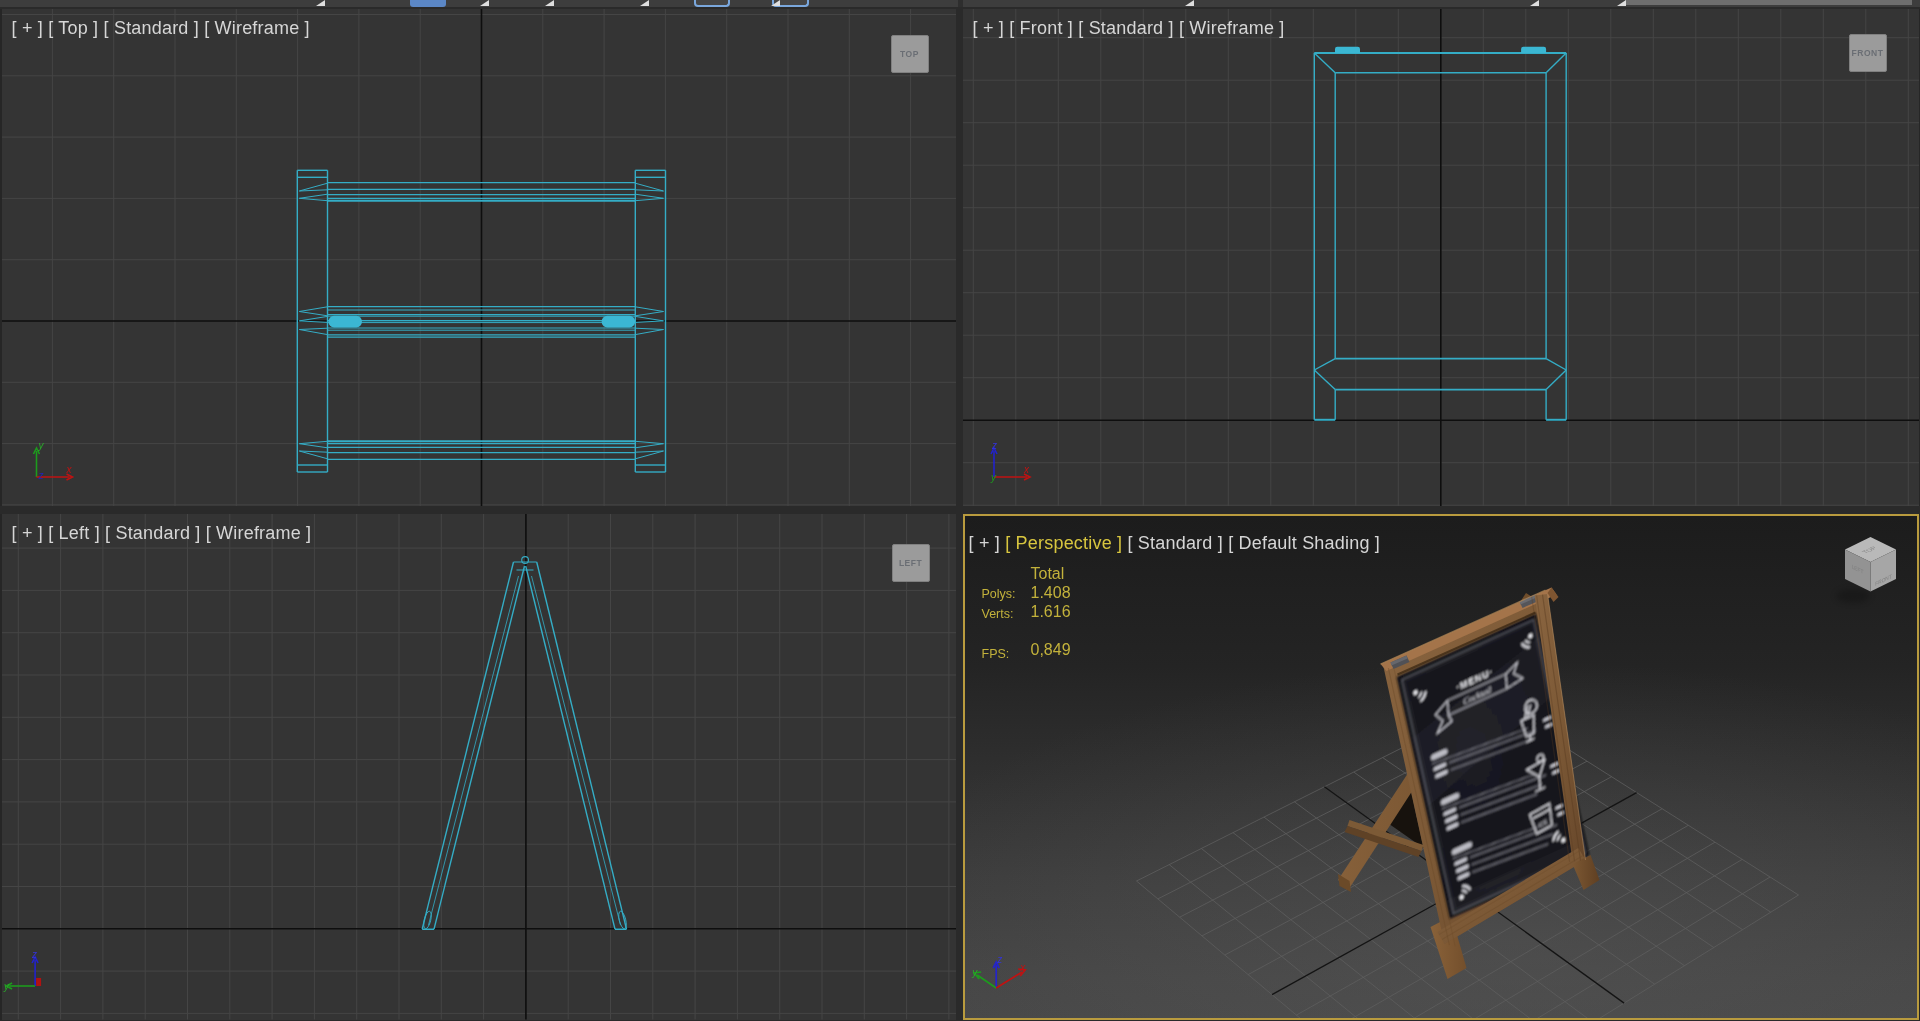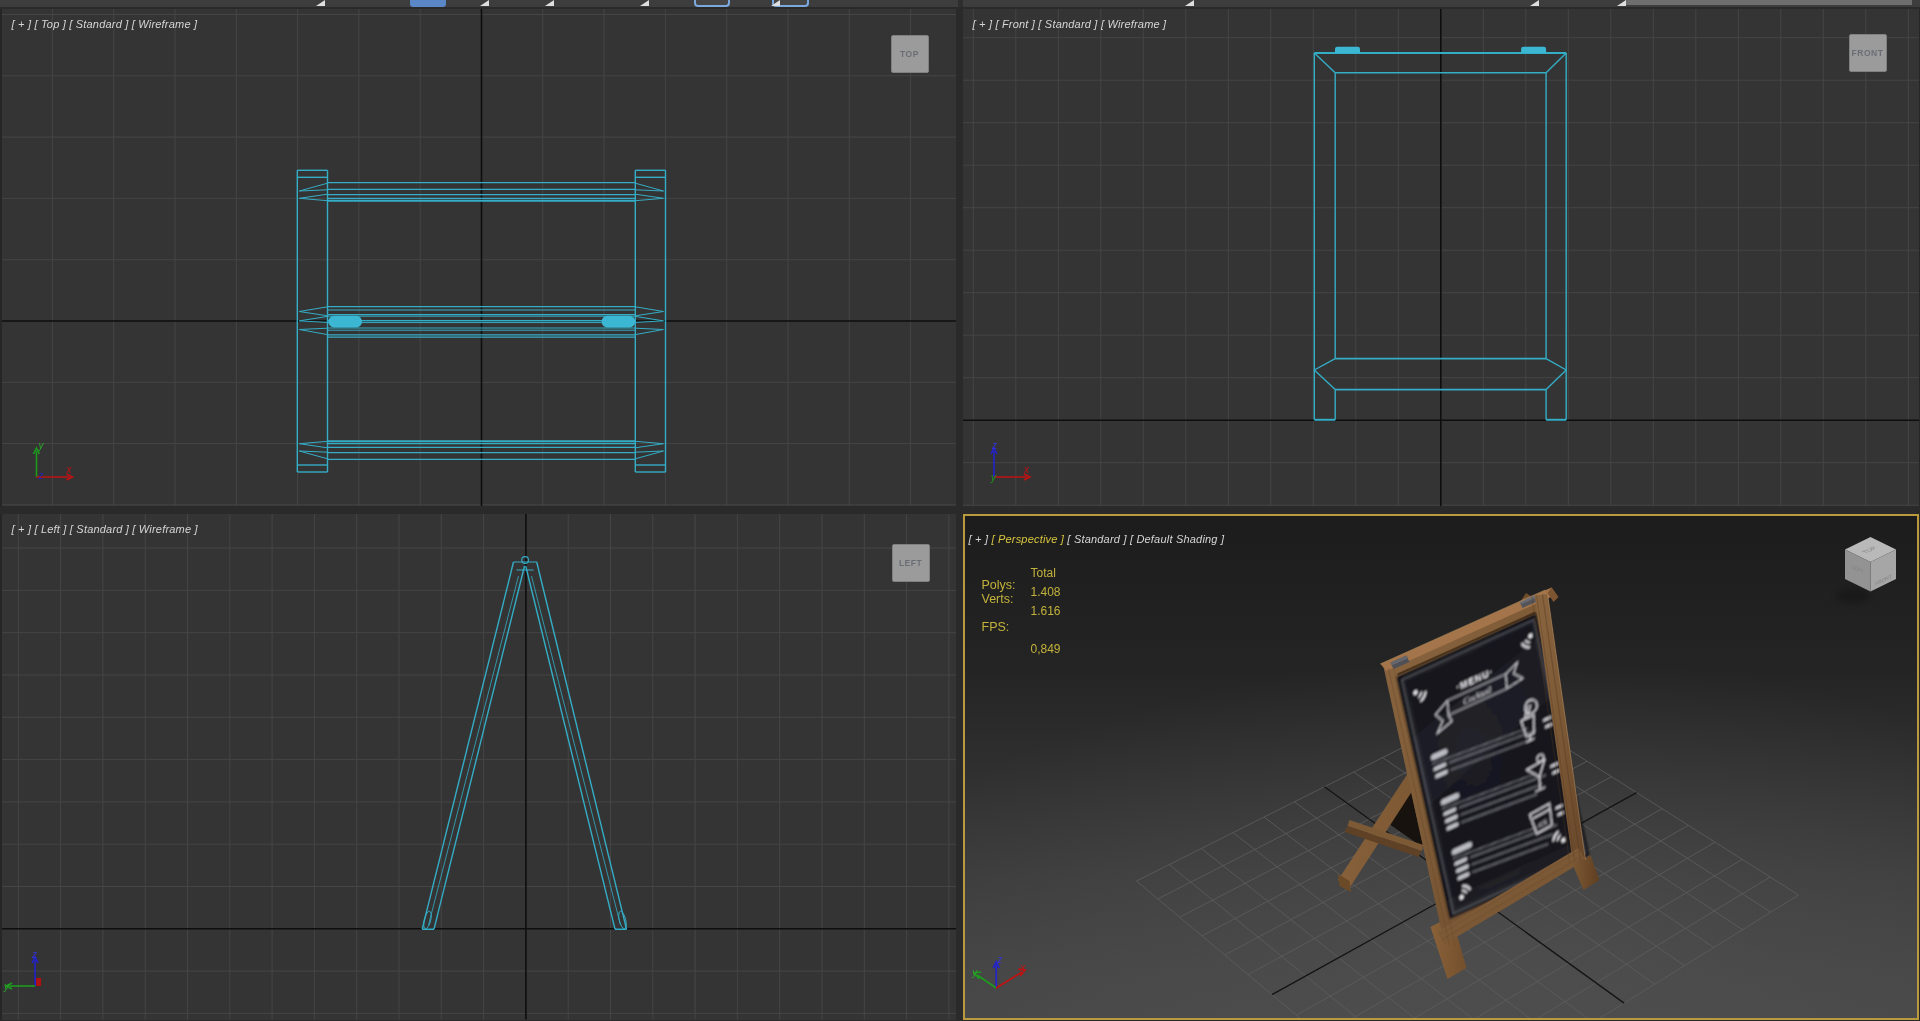--- a/index.html
+++ b/index.html
@@ -1,18 +1,18 @@
 <!DOCTYPE html>
 <html><head><meta charset="utf-8"><style>
 * { margin:0; padding:0; box-sizing:border-box; }
 body { width:1920px; height:1021px; background:#262626; overflow:hidden;
   font-family:"Liberation Sans", sans-serif; position:relative; -webkit-font-smoothing:antialiased; }
 .vp { position:absolute; overflow:hidden; }
-.vplabel { position:absolute; left:10px; top:9px; font-size:11px; color:#d6d6d6;
-  letter-spacing:0.2px; white-space:pre;font-style:italic; }
+.vplabel { position:absolute; left:10px; top:9px; font-size:18px; color:#d6d6d6;
+  letter-spacing:0.2px; white-space:pre; }
 .cube2d { position:absolute; width:38px; height:38px; background:#9b9b9b;
   border:1px solid #808080; border-radius:2px; color:#6a6e74; font-size:8.5px; font-weight:bold;
   display:flex; align-items:center; justify-content:center; letter-spacing:0.5px; }
 svg { position:absolute; left:0; top:0; }
 </style></head>
 <body>
 
 <div style="position:absolute;left:0;top:0;width:1920px;height:6.5px;background:#3d3d3d">
   <div style="position:absolute;left:410px;top:0;width:36px;height:6.5px;background:#5b87c6;border-radius:0 0 3px 3px"></div>
   <div style="position:absolute;left:694px;top:0;width:36px;height:6.5px;border:2.5px solid #7aa7dc;border-top:none;border-radius:0 0 4px 4px;background:#454545"></div>
@@ -450,26 +450,26 @@
 <ellipse cx="888" cy="80" rx="17" ry="7" fill="#000" opacity="0.22" filter="url(#soft2)"></ellipse>
 <polygon points="905.5,21 931,33.5 905.5,46 880,33.5" fill="#b9b9b9"></polygon>
 <polygon points="905.5,46 931,33.5 931,63 905.5,75.5" fill="#a6a6a6"></polygon>
 <polygon points="880,33.5 905.5,46 905.5,75.5 880,63" fill="#939393"></polygon>
 <text fill="#858585" font-size="6.5" text-anchor="middle" transform="matrix(0.9,-0.44,0.9,0.44,905.5,34.5)" x="0" y="1">TOP</text>
 <text fill="#7e7e7e" font-size="5.5" text-anchor="middle" transform="matrix(0.86,0.42,0,1,892.5,53)" x="0" y="2">LEFT</text>
 <text fill="#7e7e7e" font-size="5.5" text-anchor="middle" transform="matrix(0.86,-0.42,0,1,918.5,64)" x="0" y="2">FRONT</text>
 </g>
 </svg>
 <div class="vplabel" style="left:4px;top:17px">[ + ] <span style="color:#d8c63f">[ Perspective ]</span> [ Standard ] [ Default Shading ]</div>
-<div style="position:absolute;left:17px;top:48px;color:#c3b23b;font-size:12.5px;line-height:14px;white-space:pre">
+<div style="position:absolute;left:17px;top:48px;color:#c3b23b;font-size:12.5px;line-height:20px;white-space:pre">
 Polys:
 Verts:
 
 FPS:</div>
-<div style="position:absolute;left:66px;top:48px;color:#c3b23b;font-size:12px;line-height:19px;white-space:pre">Total
+<div style="position:absolute;left:66px;top:48px;color:#c3b23b;font-size:16px;line-height:19px;white-space:pre">Total
 1.408
 1.616
 
 0,849</div>
 </div>
 
 <div style="position:absolute;left:0;top:6.5px;width:1920px;height:2.5px;background:#2a2a2a"></div>
 <div style="position:absolute;left:956px;top:9px;width:6.5px;height:497px;background:#2a2a2a"></div>
 <div style="position:absolute;left:0;top:506px;width:1920px;height:8px;background:#2a2a2a"></div>
 <div style="position:absolute;left:956px;top:514px;width:6.5px;height:505.5px;background:#2a2a2a"></div>

